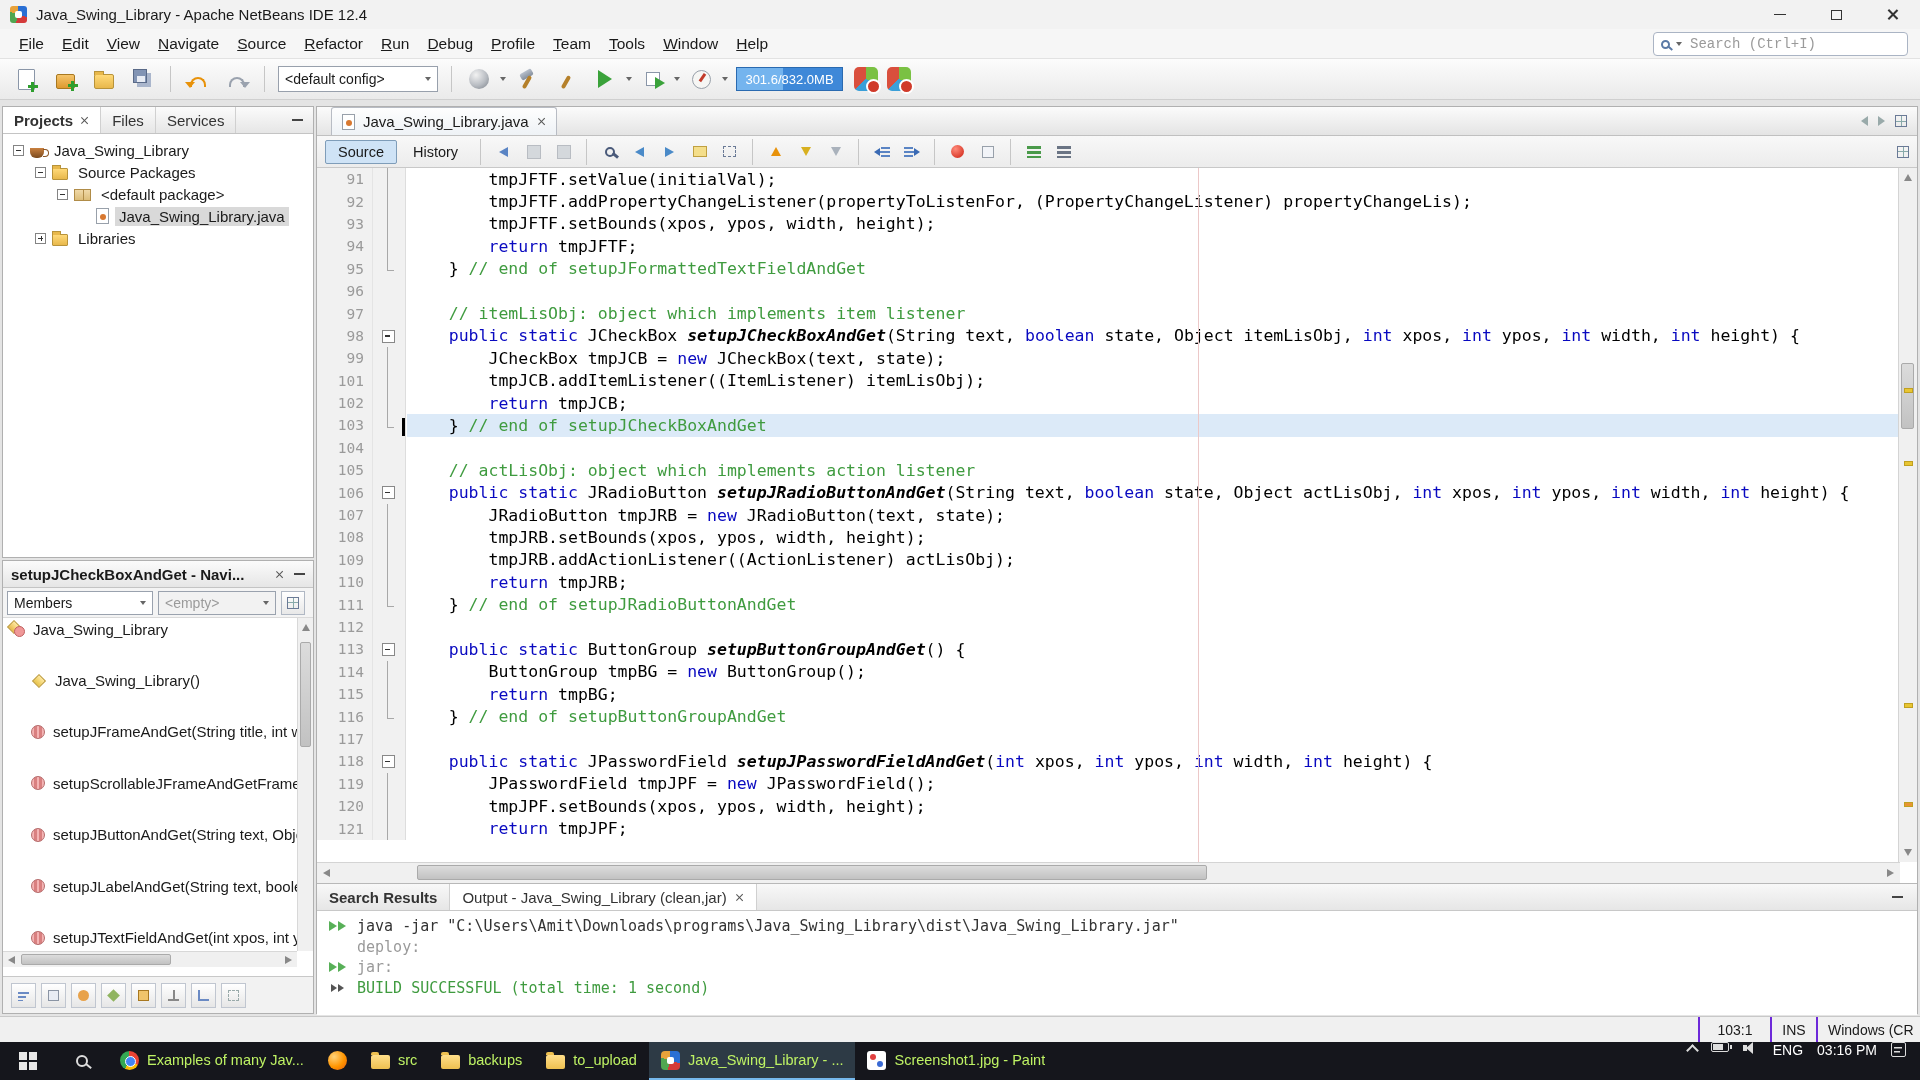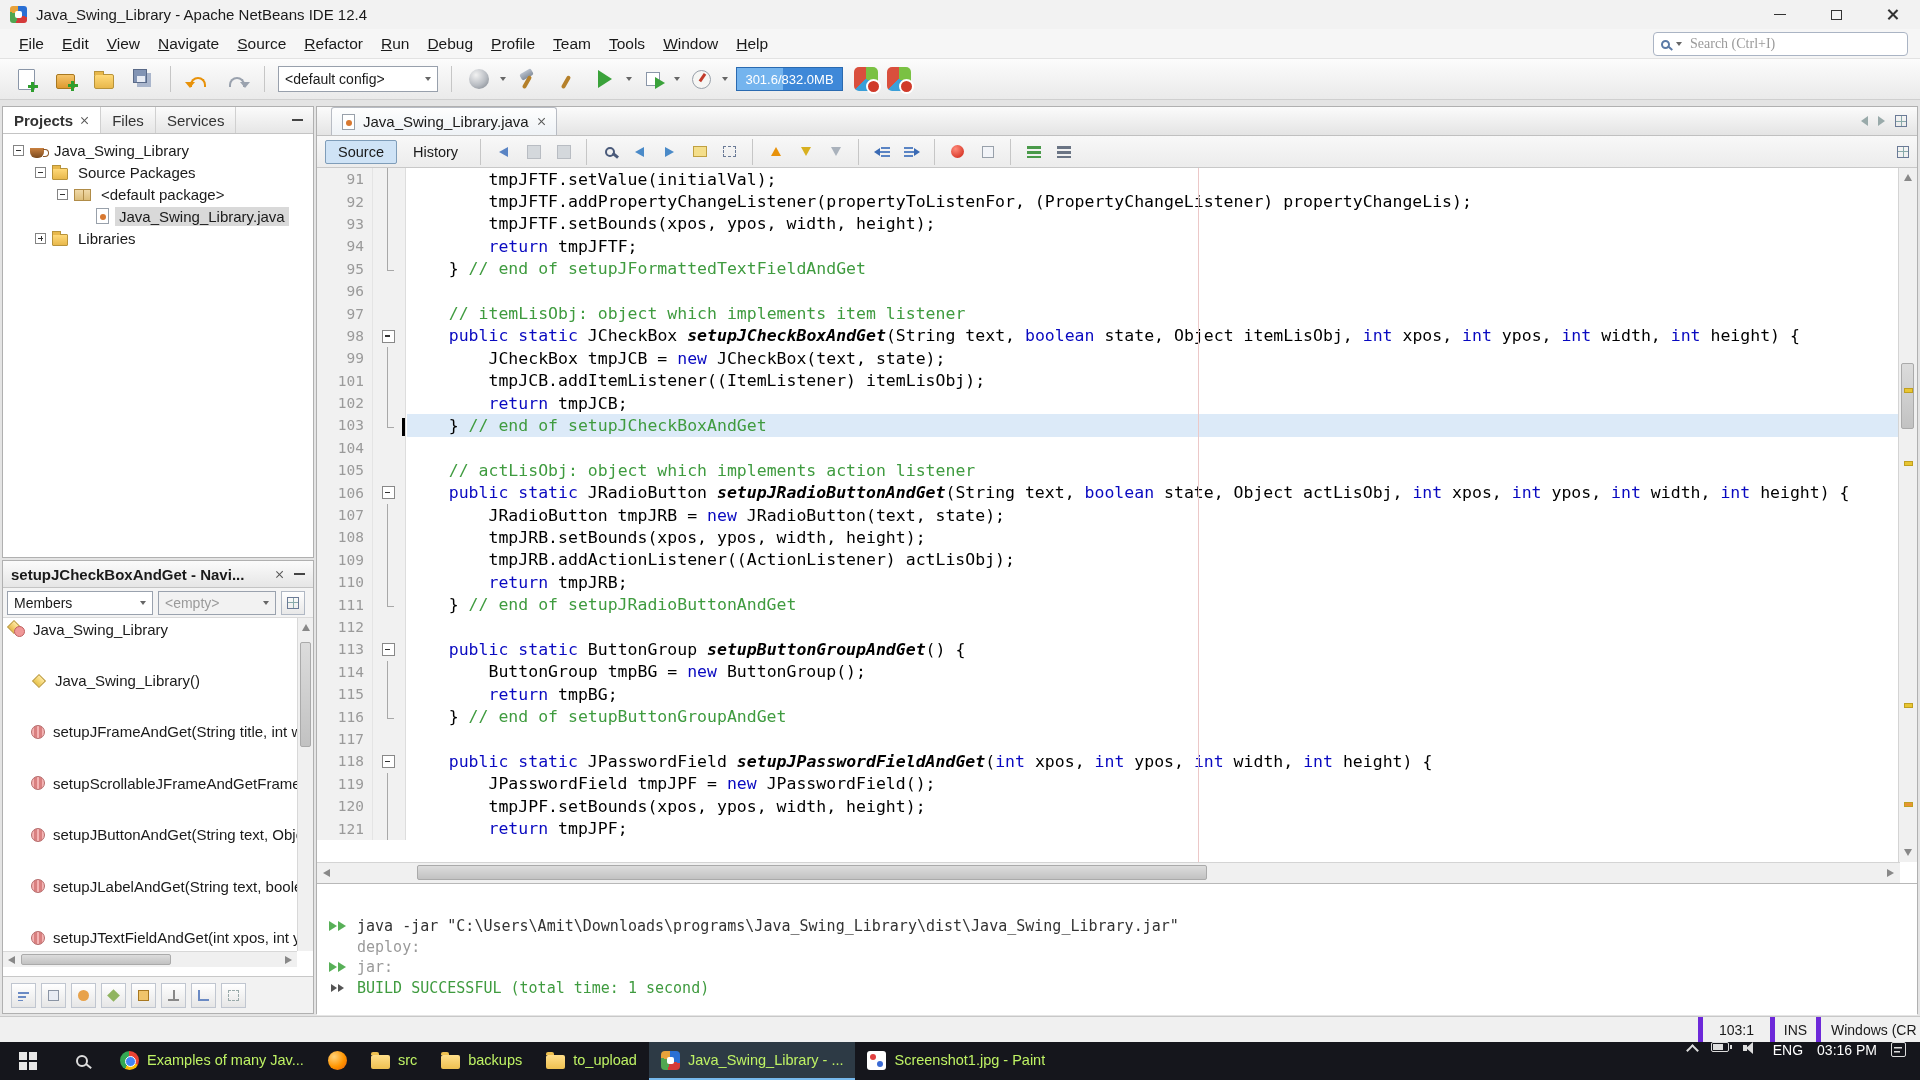--- a/index.html
+++ b/index.html
@@ -25,21 +25,21 @@
   
   .menubar{position:absolute;left:0;top:29px;width:100%;height:30px;background:#f6f6f6;
     border-bottom:1px solid #e2e2e2;display:flex;align-items:center;padding-left:10px;font-size:15.5px;}
   .menu-item{padding:4px 9px;white-space:nowrap;}
   .menu-item u{text-decoration:underline;}
   .searchbox{position:absolute;right:12px;top:3px;width:255px;height:24px;border:1px solid #aab4c4;
     border-radius:4px;background:#fff;display:flex;align-items:center;padding:0 7px;gap:6px;}
   .mag{width:9px;height:9px;border:2px solid #5b7aa6;border-radius:50%;position:relative;flex:none;}
   .mag::after{content:"";position:absolute;width:6px;height:2px;background:#5b7aa6;right:-5px;bottom:-2px;transform:rotate(40deg);}
   .dd{width:0;height:0;border-left:3.5px solid transparent;border-right:3.5px solid transparent;border-top:4.5px solid #666;}
-  .searchbox input{border:none;outline:none;flex:1;font-size:14px;color:#555;background:transparent;font-family:Liberation Serif, serif;}
+  .searchbox input{border:none;outline:none;flex:1;font-size:14px;color:#555;background:transparent;font-family:Liberation Mono, monospace;}
   .searchbox input::placeholder{color:#9a9a9a;}
 
   
   .toolbar{position:absolute;left:0;top:59px;width:100%;height:41px;
     background:linear-gradient(#fcfcfc,#eaeaea);border-bottom:1px solid #cfcfcf;
     display:flex;align-items:center;padding-left:8px;gap:3px;}
   .tbi{width:36px;height:34px;display:flex;align-items:center;justify-content:center;border-radius:3px;position:relative;}
   .tsep{width:1px;height:26px;background:#c6c6c6;margin:0 6px;}
   .combo{width:160px;height:26px;border:1px solid #98a0ac;background:#fff;font-size:14px;
     display:flex;align-items:center;justify-content:space-between;padding:0 6px;margin:0 4px;}
@@ -196,21 +196,21 @@
   .out-body{position:absolute;left:0;top:27px;right:0;bottom:0;overflow:hidden;}
   .out-row{display:flex;align-items:center;height:20.5px;font-family:"DejaVu Sans Mono",monospace;font-size:15px;}
   .out-ic{width:40px;flex:none;display:flex;align-items:center;justify-content:center;gap:1px;}
   .out-run i{display:block;width:0;height:0;border-left:8px solid #58b058;border-top:5.5px solid transparent;border-bottom:5.5px solid transparent;}
   .out-chev i{display:block;width:0;height:0;border-left:6px solid #555;border-top:4.5px solid transparent;border-bottom:4.5px solid transparent;}
   .out-cmd{color:#333;} .out-dim{color:#9a9a9a;} .out-ok{color:#3f9b3f;}
 
   
   .statusbar{position:absolute;left:0;top:1016px;width:100%;height:26px;background:#f0f0f0;border-top:1px solid #c8c8c8;
     display:flex;justify-content:flex-end;font-size:14px;align-items:stretch;}
-  .sb-cell{border-left:5px solid #6d28d9;display:flex;align-items:center;padding:0 10px;white-space:nowrap;overflow:hidden;}
+  .sb-cell{border-left:2px solid #6d28d9;display:flex;align-items:center;padding:0 10px;white-space:nowrap;overflow:hidden;}
 
   
   .taskbar{position:absolute;left:0;top:1042px;width:100%;height:38px;background:#15161c;display:flex;align-items:stretch;color:#fff;}
   .tb-start{width:56px;display:flex;align-items:center;justify-content:center;}
   .win-grid{display:grid;grid-template-columns:8px 8px;grid-template-rows:8px 8px;gap:2px;}
   .win-grid i{background:#e8e8e8;display:block;}
   .tb-search{width:52px;display:flex;align-items:center;justify-content:center;}
   .mag-w{width:12px;height:12px;border:2px solid #ddd;border-radius:50%;position:relative;}
   .mag-w::after{content:"";position:absolute;width:7px;height:2px;background:#ddd;right:-6px;bottom:-2px;transform:rotate(40deg);}
   .tb-item{display:flex;align-items:center;gap:8px;padding:0 12px;font-size:14.5px;max-width:230px;border-bottom:2px solid transparent;}
@@ -745,20 +745,32 @@
         <span class="stripe-mark" style="top:535px;"></span>
         <span class="stripe-mark" style="top:634px;background:#e89532;"></span>
       </div>
       <div class="hscroll">
         <span class="sc-arrow" style="left:6px;top:6px;border-top:4.5px solid transparent;border-bottom:4.5px solid transparent;border-right:7px solid #888;"></span>
         <span class="scroll-thumb" style="left:100px;top:2px;width:790px;height:15px;"></span>
         <span class="sc-arrow" style="right:6px;top:6px;border-top:4.5px solid transparent;border-bottom:4.5px solid transparent;border-left:7px solid #888;"></span>
       </div>
 
       <div class="output">
+        <div class="otabs">
+          <span class="otab">
+              <span style="font-weight:bold;">Search Results</span>
+            </span>
+          <span class="otab active">
+            <span style="font-weight:normal;">Output - Java_Swing_Library (clean,jar)</span>
+            <span class="x-icon"></span>
+          </span>
+          <span class="otab-min">
+              <i class="min-bar"></i>
+            </span>
+        </div>
         <div class="out-body" id="output-lines" style="padding-top: 5px;">
             <div class="out-row">
               <span class="out-ic out-run">
                 <i></i>
                 <i></i>
               </span>
               <span class="out-cmd">java -jar "C:\Users\Amit\Downloads\programs\Java_Swing_Library\dist\Java_Swing_Library.jar"</span>
             </div>
             <div class="out-row">
               <span class="out-ic"></span>

